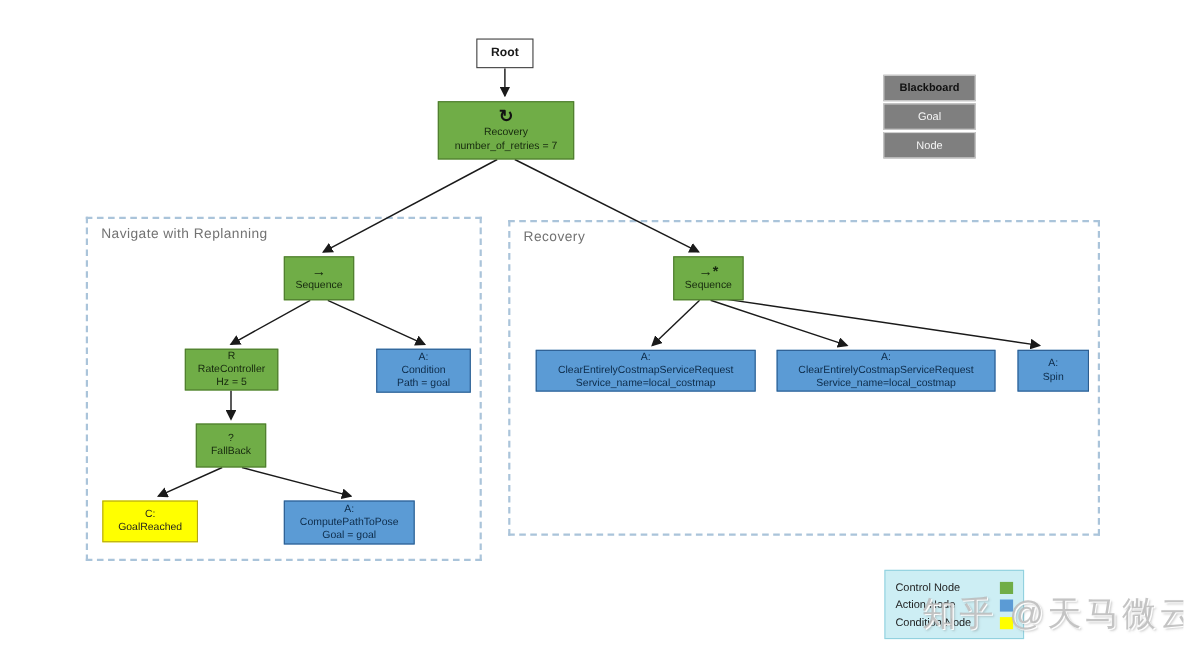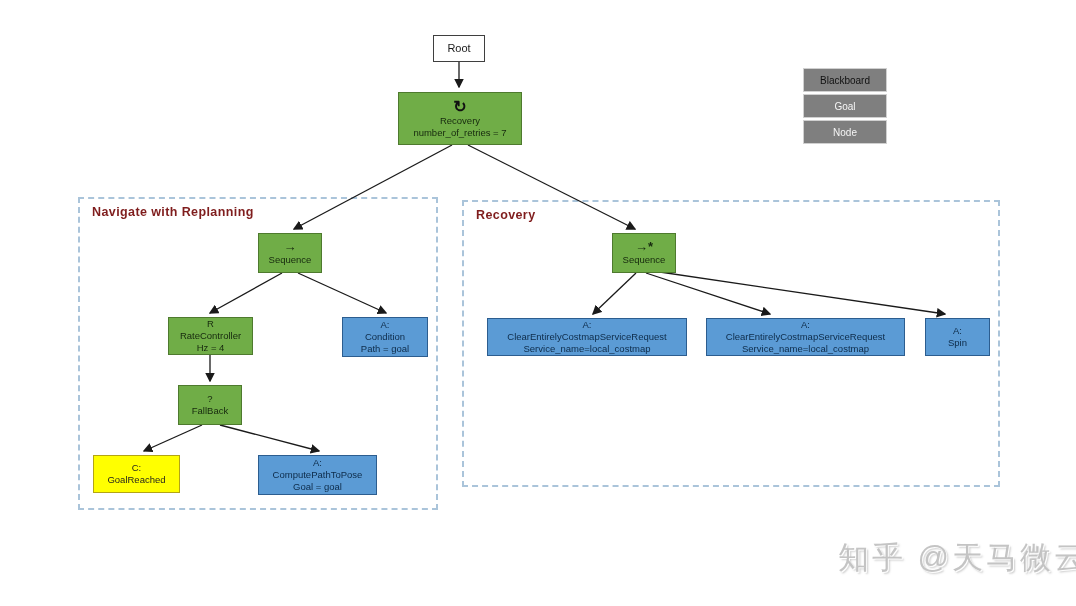--- a/index.html
+++ b/index.html
@@ -12,36 +12,36 @@
 
   .node {
     position:absolute; z-index:2;
     display:flex; flex-direction:column; align-items:center; justify-content:center;
     text-align:center; line-height:1.25; font-size:9.5px;
   }
   .node .sym { font-size:13px; font-weight:bold; line-height:1.1; }
   .green  { background:#70ad47; border:1.6px solid #4e7a2e; color:#16290e; }
   .blue   { background:#5b9bd5; border:1.6px solid #2c5d8f; color:#0d2b49; }
   .yellow { background:#ffff00; border:1.6px solid #b3a515; color:#1f1f1f; }
-  .white  { background:#ffffff; border:1.4px solid #3f3f3f; color:#1a1a1a; font-size:11px; }
+  .white  { background:#ffffff; border:1.4px solid #3f3f3f; color:#1a1a1a; font-size:11px;font-weight:bold; }
 
   .group {
     position:absolute; z-index:0; border:2px dashed #aac4da; background:transparent;
   }
   .group-title {
-    position:absolute; top:6px; left:12px; font-size:12.5px; color:#7f1d1d; letter-spacing:.4px;font-weight:bold;
+    position:absolute; top:6px; left:12px; font-size:12.5px; color:#737373; letter-spacing:.4px;
   }
 
   #blackboard { position:absolute; left:803px; top:68px; width:84px; z-index:2; }
   .bb-row {
     width:84px; height:24px; margin-bottom:2px; background:#7f7f7f;
     border:1px solid #d0d0d0; display:flex; align-items:center; justify-content:center;
     font-size:10px;
   }
-  .bb-dark  { color:#111111; }
+  .bb-dark  { color:#111111;font-weight:bold; }
   .bb-light { color:#f5f5f5; }
 
   #legend {
     position:absolute; left:804px; top:518px; width:127px; z-index:3;
     background:#cdeef4; border:1px solid #92d1df; padding:7px 9px 6px 9px;
   }
   .legend-row {
     display:flex; align-items:center; justify-content:space-between;
     height:16px; font-size:10px; color:#1c1c1c;
   }
@@ -106,21 +106,21 @@
   </div>
 
   <div class="node green" style="left:258px; top:233px; width:64px; height:40px;">
     <span class="sym">→</span>
     <span>Sequence</span>
   </div>
 
   <div class="node green" style="left:168px; top:317px; width:85px; height:38px;">
     <span>R</span>
     <span>RateController</span>
-    <span>Hz = 4</span>
+    <span>Hz = 5</span>
   </div>
 
   <div class="node blue" style="left:342px; top:317px; width:86px; height:40px;">
     <span>A:</span>
     <span>Condition</span>
     <span>Path = goal</span>
   </div>
 
   <div class="node green" style="left:178px; top:385px; width:64px; height:40px;">
     <span>?</span>
@@ -153,16 +153,30 @@
     <span>A:</span>
     <span>ClearEntirelyCostmapServiceRequest</span>
     <span>Service_name=local_costmap</span>
   </div>
 
   <div class="node blue" style="left:925px; top:318px; width:65px; height:38px;">
     <span>A:</span>
     <span>Spin</span>
   </div>
 
+  <div id="legend">
+    <div class="legend-row">
+      <span>Control Node</span>
+      <span class="chip" style="background-color: rgb(112, 173, 71);"></span>
+    </div>
+    <div class="legend-row">
+      <span>Action Node</span>
+      <span class="chip" style="background-color: rgb(91, 155, 213);"></span>
+    </div>
+    <div class="legend-row">
+      <span>Condition Node</span>
+      <span class="chip" style="background-color: rgb(255, 255, 0);"></span>
+    </div>
+  </div>
 
   <div id="watermark">知乎 @天马微云</div>
 
 </div>
 
 </body></html>

